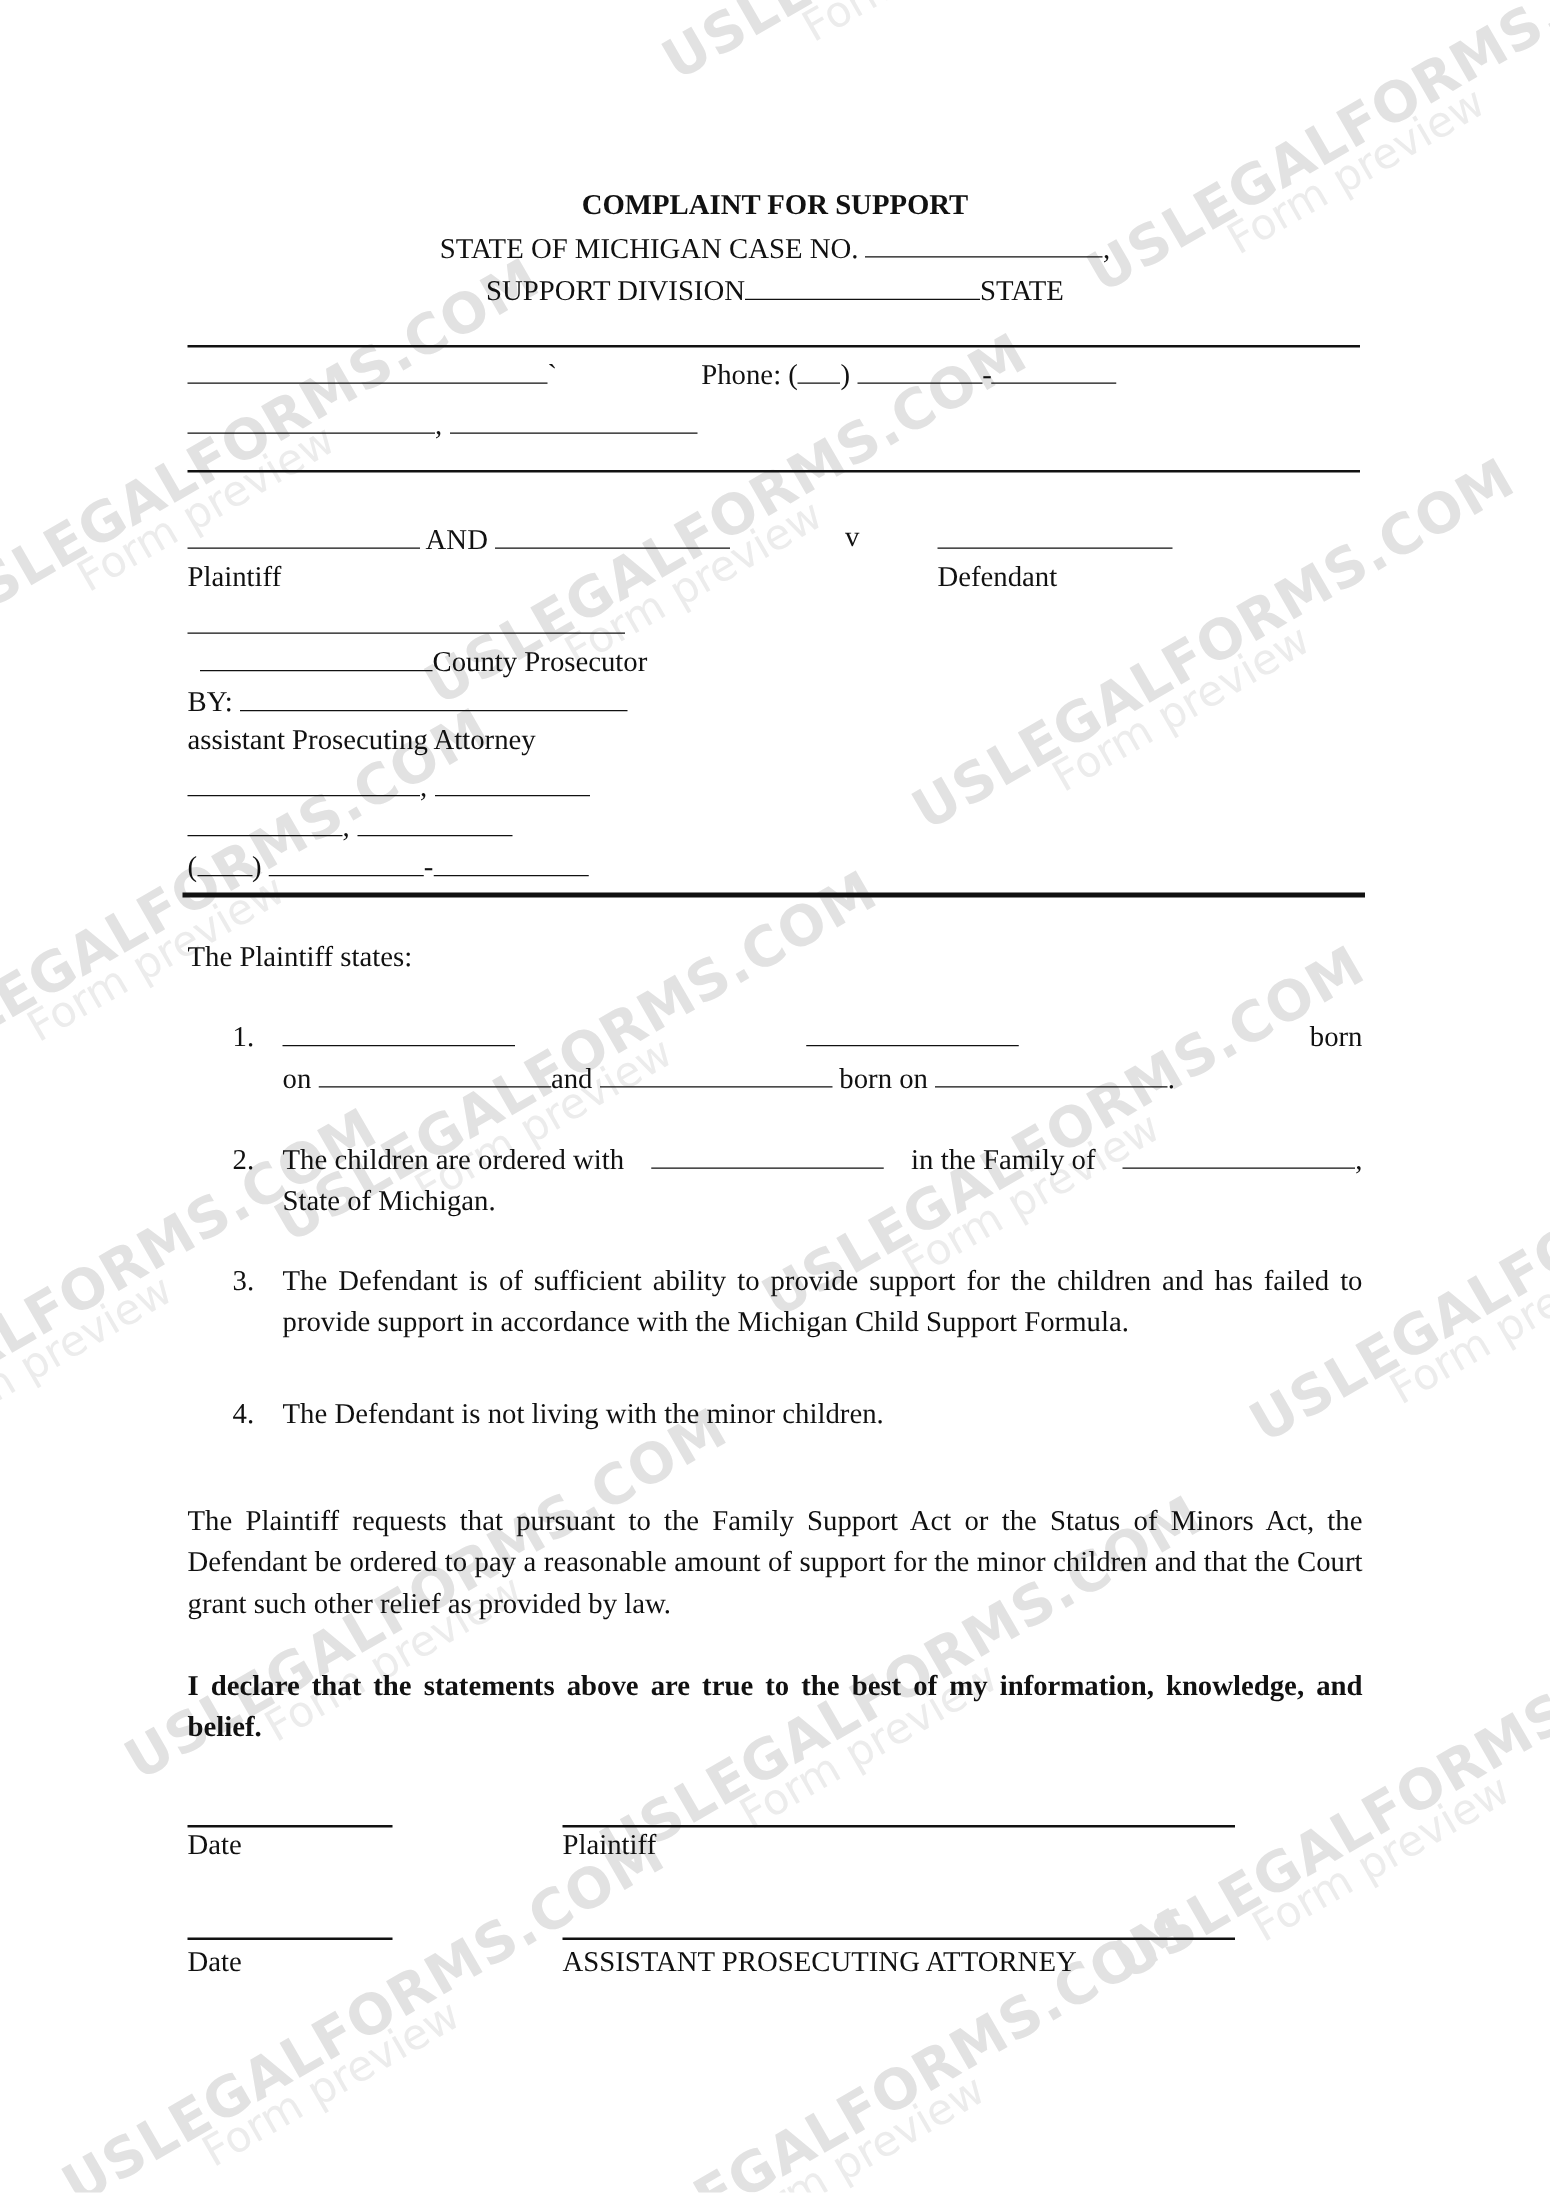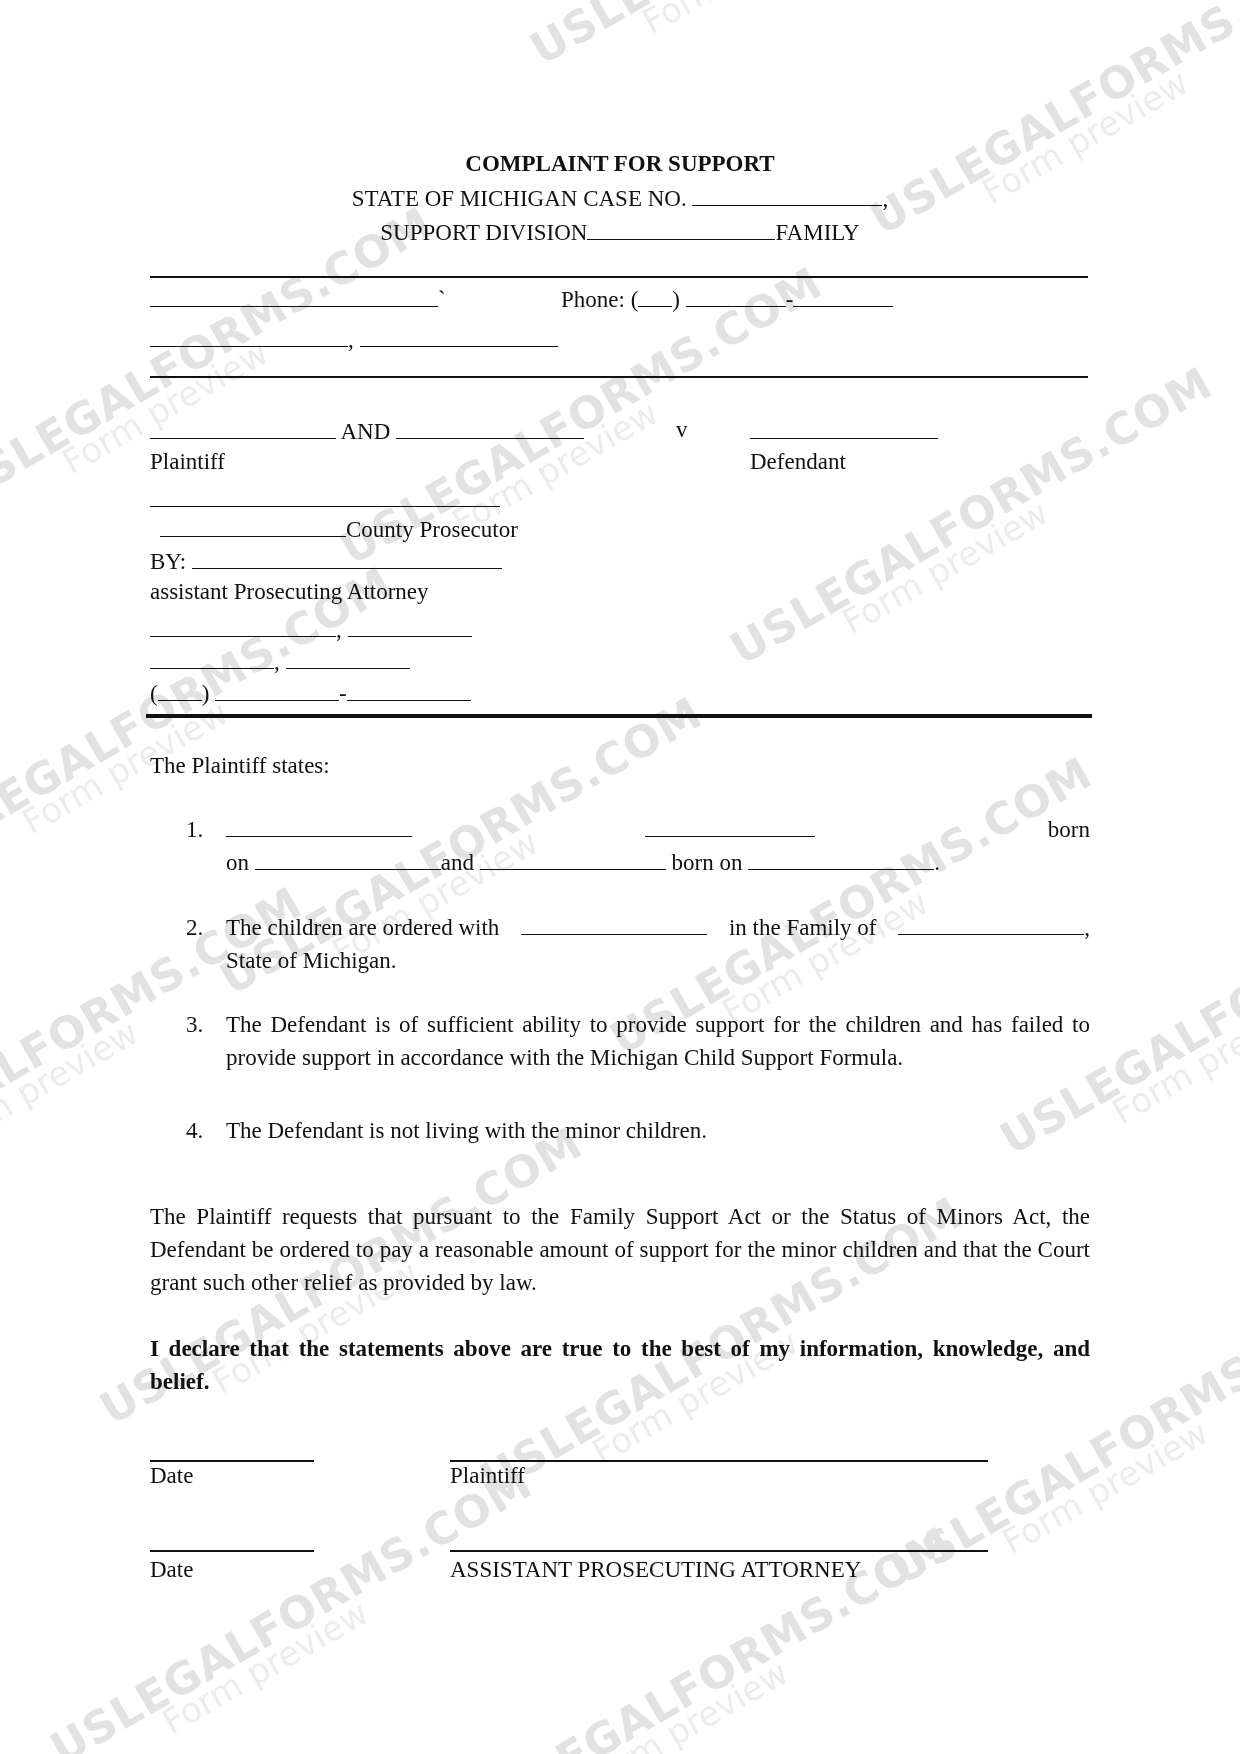--- a/index.html
+++ b/index.html
@@ -91,21 +91,21 @@
   </div>
 
   <div class="content">
 
     <div class="abs center bold" style="top:150px;">COMPLAINT FOR SUPPORT</div>
     <div class="abs center" style="top:183px;">
       <span>STATE OF MICHIGAN CASE NO.</span>
       <span class="blank" style="width:190px;"></span><span>,</span>
     </div>
     <div class="abs center" style="top:217px;">
-      <span>SUPPORT DIVISION</span><span class="blank" style="width:188px;"></span><span>FAMILY</span>
+      <span>SUPPORT DIVISION</span><span class="blank" style="width:188px;"></span><span>STATE</span>
     </div>
 
     <div class="hr" style="left:150px; top:276px; width:938px; height:2px;"></div>
 
     <div class="abs" style="left:150px; top:284px;">
       <span class="blank" style="width:288px;"></span><span>`</span>
     </div>
     <div class="abs" style="left:525px; top:284px;margin-left:36px;">
       <span>Phone: (</span><span class="blank" style="width:34px;"></span><span>)</span>
       <span class="blank" style="width:100px;"></span><span>-</span><span class="blank" style="width:100px;"></span>

